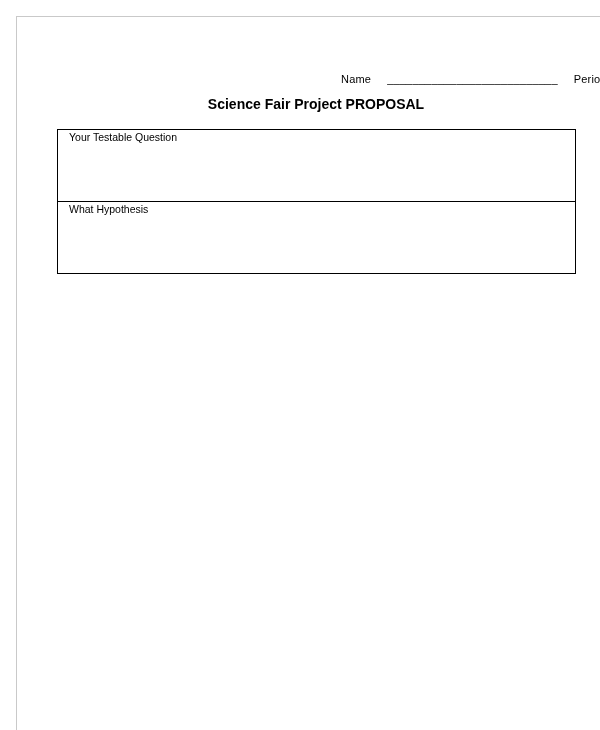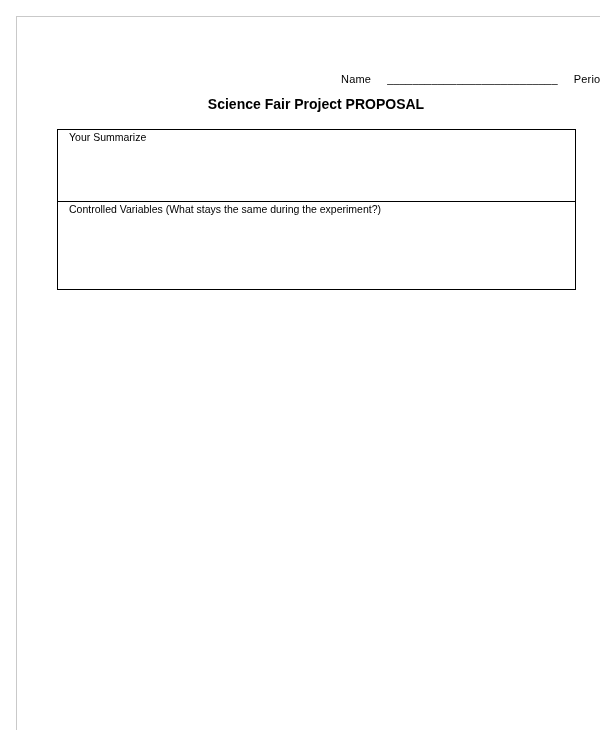--- a/index.html
+++ b/index.html
@@ -62,26 +62,26 @@
 <div class="page">
 
   <div class="name-line">
     <span>Name</span><span>___________________________</span><span>Period:</span><span>_______</span>
   </div>
 
   <div class="doc-title">Science Fair Project PROPOSAL</div>
 
   <table class="proposal">
     <tbody>
-    <tr>
-      <td class="row-hypothesis" colspan="2">
-        <span>Your Summarize</span>
+        <tr>
+      <td class="row-question" colspan="2">
+        <span>Your Testable Question</span>
       </td>
     </tr>
     <tr>
-      <td class="row-controlled" colspan="2">
-        <span>Controlled Variables (What stays the same during the experiment?)</span>
+      <td class="row-hypothesis" colspan="2">
+        <span>What Hypothesis</span>
       </td>
     </tr>
   </tbody>
     </table>
 
 </div>
 
 </body></html>

